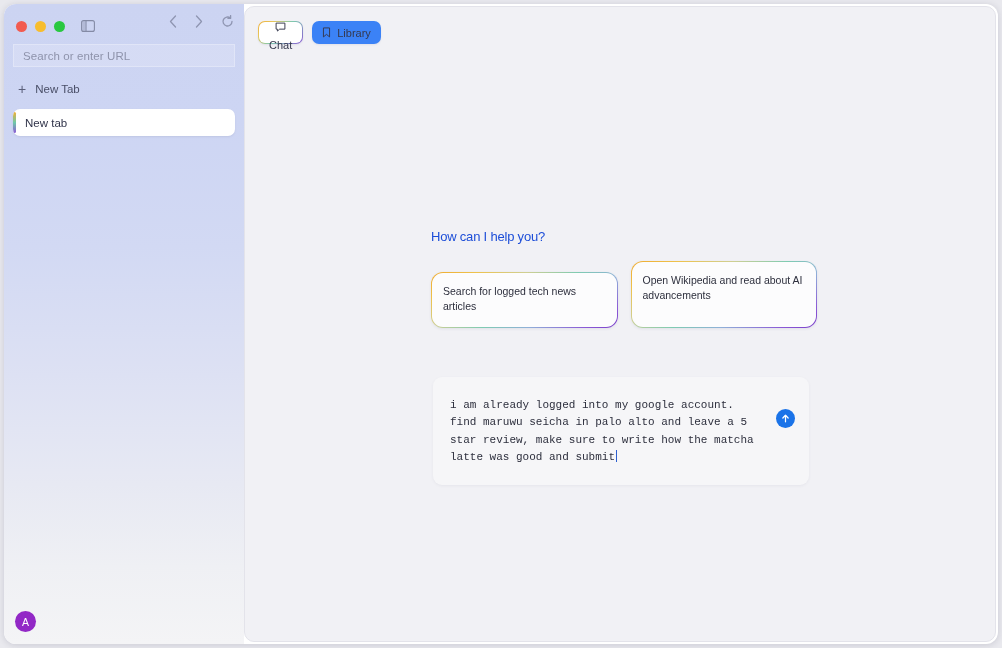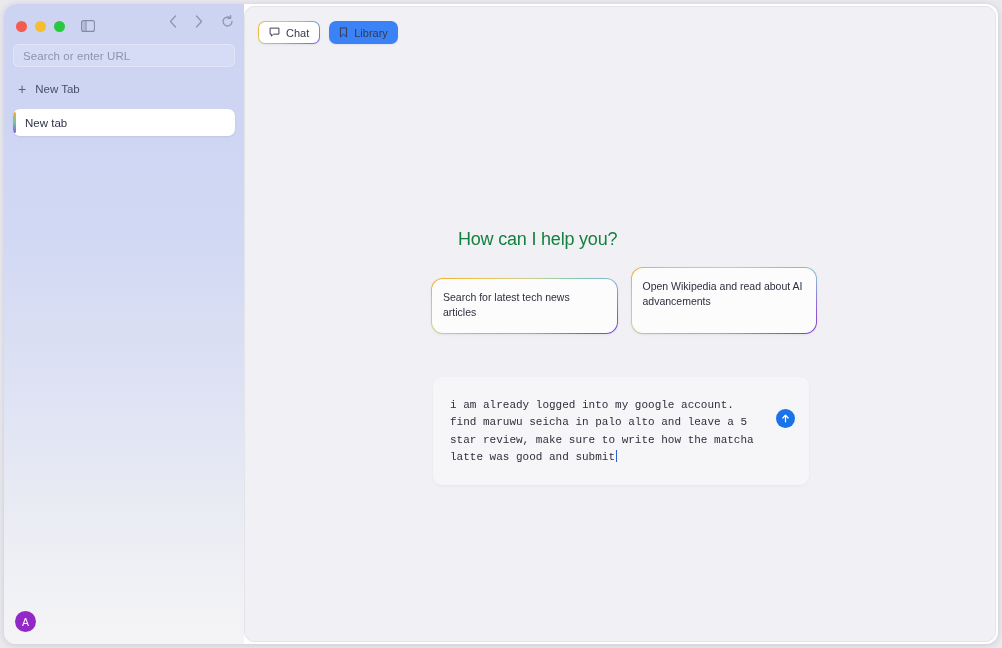--- a/index.html
+++ b/index.html
@@ -60,21 +60,21 @@
     display: flex;
     align-items: center;
     gap: 18px;
     opacity: .42;
   }
   .nav-btns svg { display: block; }
 
   .url-field {
     margin: 8px 9px 0 9px;
     height: 23px;
-    border-radius: 6px;
+    border-radius: 0;
     background: rgba(255,255,255,.18);
     border: 1px solid rgba(255,255,255,.28);
     display: flex;
     align-items: center;
     padding: 0 9px;
     font-size: 11.5px;
     color: #8e93ab;
     letter-spacing: .1px;
   }
 
@@ -162,37 +162,37 @@
     padding: 0 10px;
     font-size: 11px;
     color: #35384d;
     box-shadow: 0 1px 2px rgba(70,70,110,.09);
   }
   .tabpill.active {
     background:
       linear-gradient(#fff,#fff) padding-box,
       linear-gradient(135deg, #f0ae34 0%, #e8c55a 22%, #7ec9b0 52%, #8b5ad6 100%) border-box;
     border: 1.4px solid transparent;
+    flex-direction: column;
   }
   .tabpill svg { display: block; flex: 0 0 auto; }
 
   
   .center {
     position: absolute;
     left: 186px;
     top: 222px;
     width: 386px;
   }
 
   .heading {
-    font-size: 18px;
-    color: #15803d;
+    font-size: 13px;
+    color: #1d4ed8;
     letter-spacing: -.2px;
     margin-bottom: 17px;
-    margin-left: 27px;
   }
 
   .cards {
     display: flex;
     gap: 13px;
     align-items: flex-end;
   }
 
   .card {
     position: relative;
@@ -336,21 +336,21 @@
         </span>
         <span>Library</span>
       </div>
     </div>
 
     <div class="center">
       <div class="heading">How can I help you?</div>
 
       <div class="cards">
         <div class="card">
-          <span>Search for latest tech news articles</span>
+          <span>Search for logged tech news articles</span>
         </div>
         <div class="card tall">
           <span>Open Wikipedia and read about AI advancements</span>
         </div>
       </div>
     </div>
 
     <div class="composer">
       <div class="composer-text"><span>i am already logged into my google account. find maruwu seicha in palo alto and leave a 5 star review, make sure to write how the matcha latte was good and submit</span><span class="caret"></span></div>
       <button class="send-btn">

